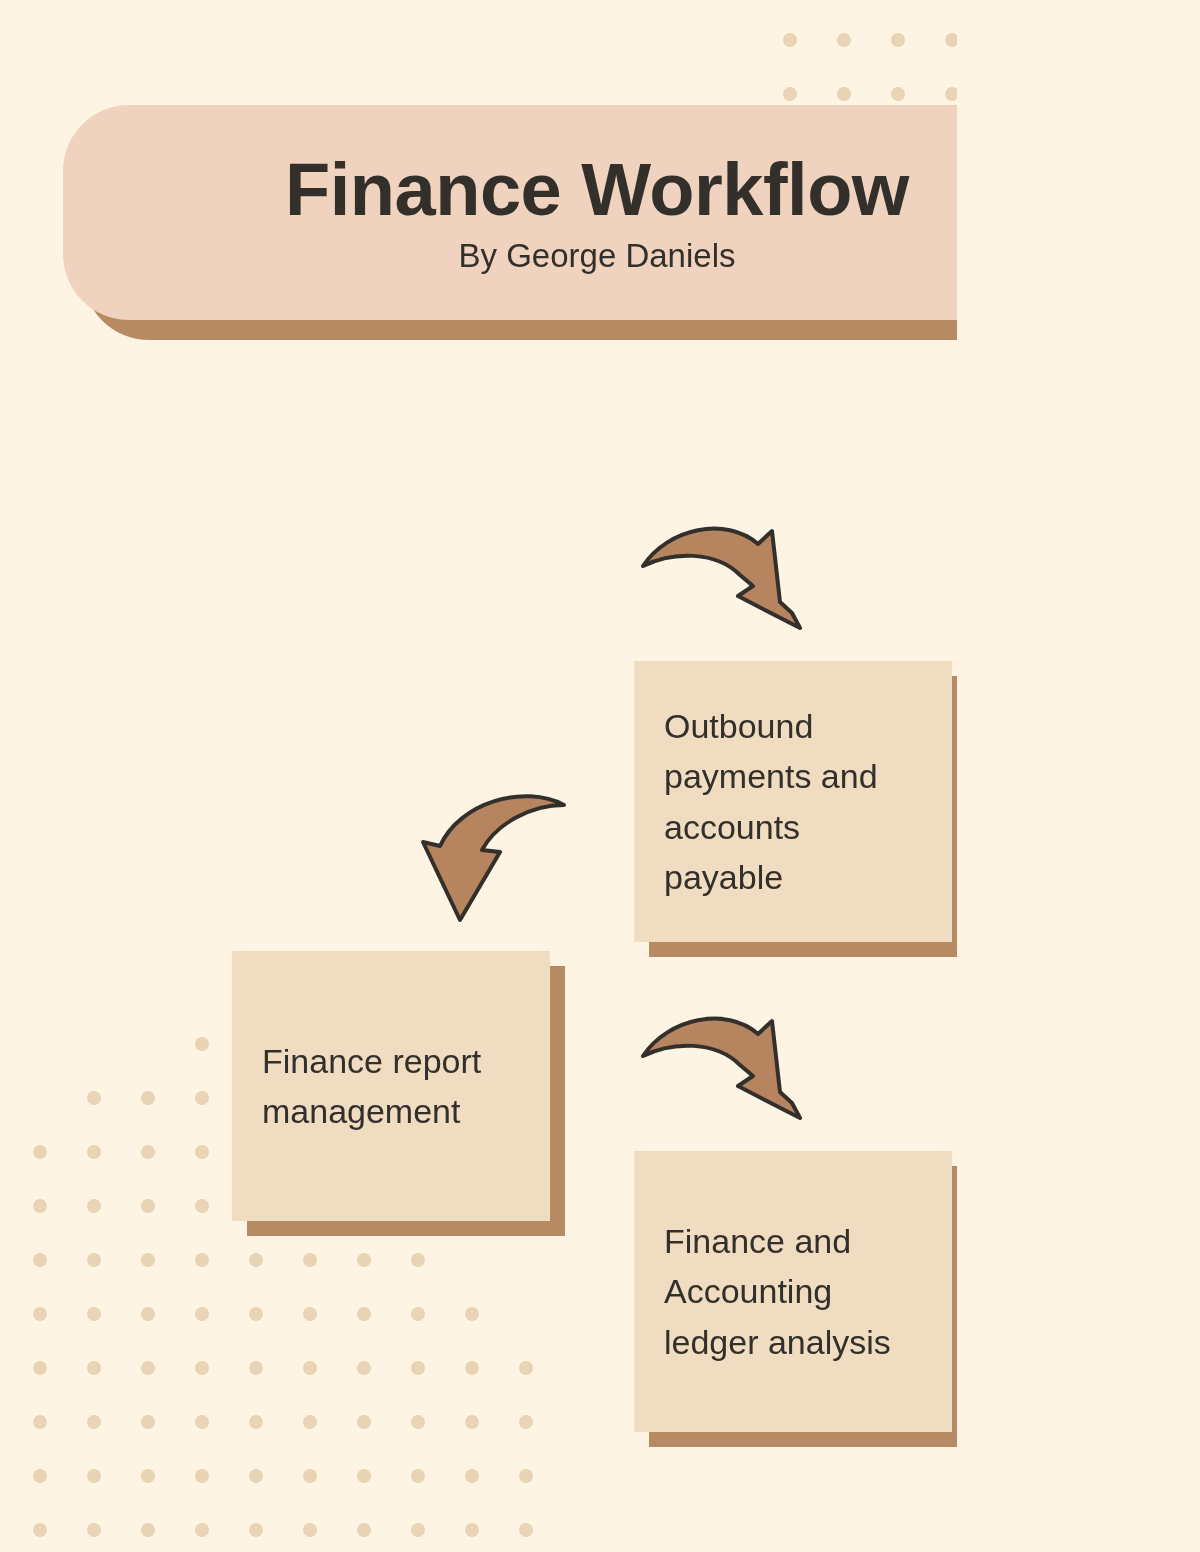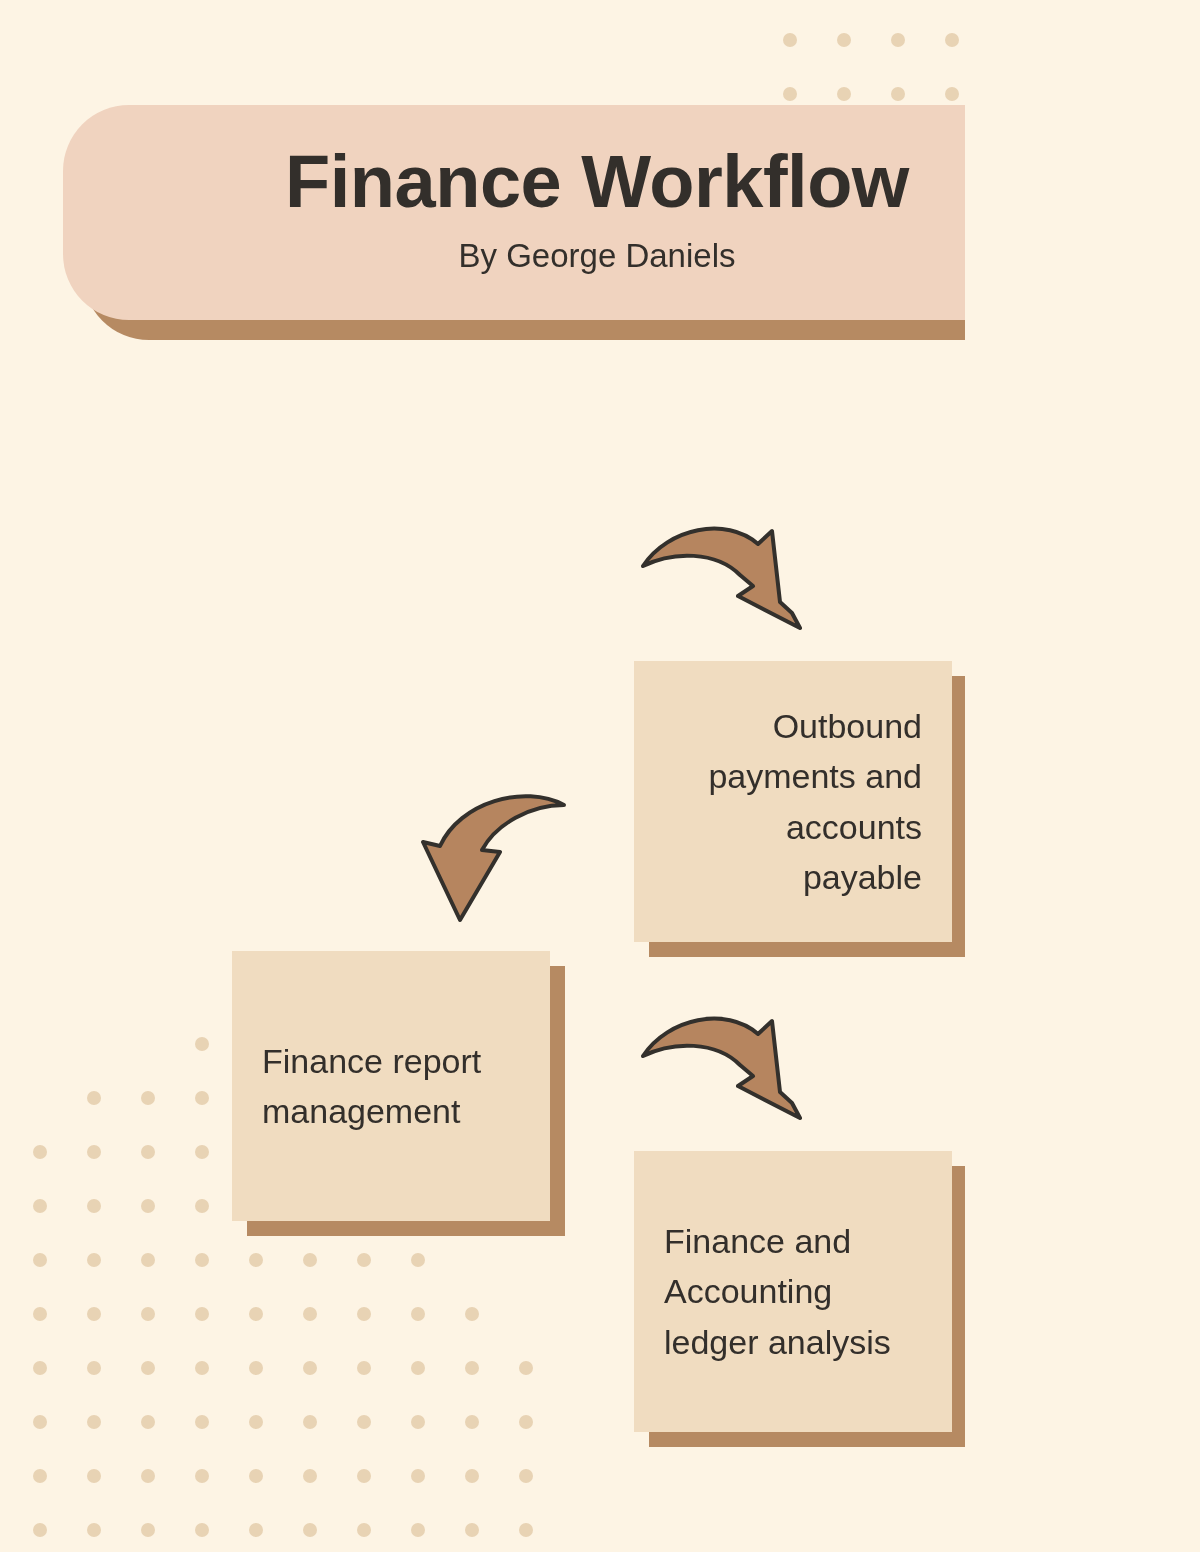--- a/index.html
+++ b/index.html
@@ -12,21 +12,20 @@
     height: 1552px;
     background: #FDF4E4;
     font-family: "Liberation Sans", sans-serif;
     overflow: hidden;
   }
   #poster {
     position: relative;
     width: 957px;
     height: 1552px;
     overflow: hidden;
-    padding-left: 8px;
   }
 
   
   .dot-layer {
     position: absolute;
     inset: 0;
     pointer-events: none;
   }
   .dot {
     position: absolute;
@@ -72,21 +71,21 @@
     color: #332F2B;
     letter-spacing: -0.5px;
     line-height: 1.05;
     margin: 0 0 10px 0;
     text-align: center;
   }
   .header-subtitle {
     font-size: 33px;
     color: #332F2B;
     line-height: 1.1;
-    margin: 8px;
+    margin: 0;
     text-align: center;
   }
 
   
   .card-wrap {
     position: absolute;
   }
   .card-shadow {
     position: absolute;
     left: 15px;
@@ -107,21 +106,21 @@
     box-sizing: border-box;
   }
   .card-text {
     font-size: 34px;
     color: #332F2B;
     line-height: 1.48;
     padding: 0 30px;
   }
 
   #card-1 { left: 232px; top: 463px;  width: 318px; height: 270px; }
-  #card-2 { left: 634px; top: 661px;  width: 318px; height: 281px; text-align: right; }
+  #card-2 { left: 634px; top: 661px;  width: 318px; height: 281px; }
   #card-3 { left: 232px; top: 951px;  width: 318px; height: 270px; }
   #card-4 { left: 634px; top: 1151px; width: 318px; height: 281px; }
 
   
   .arrow {
     position: absolute;
   }
   #arrow-1 { left: 640px; top: 518px;  width: 175px; height: 125px; }
   #arrow-2 { left: 412px; top: 780px;  width: 160px; height: 148px; }
   #arrow-3 { left: 640px; top: 1008px; width: 175px; height: 125px; }

